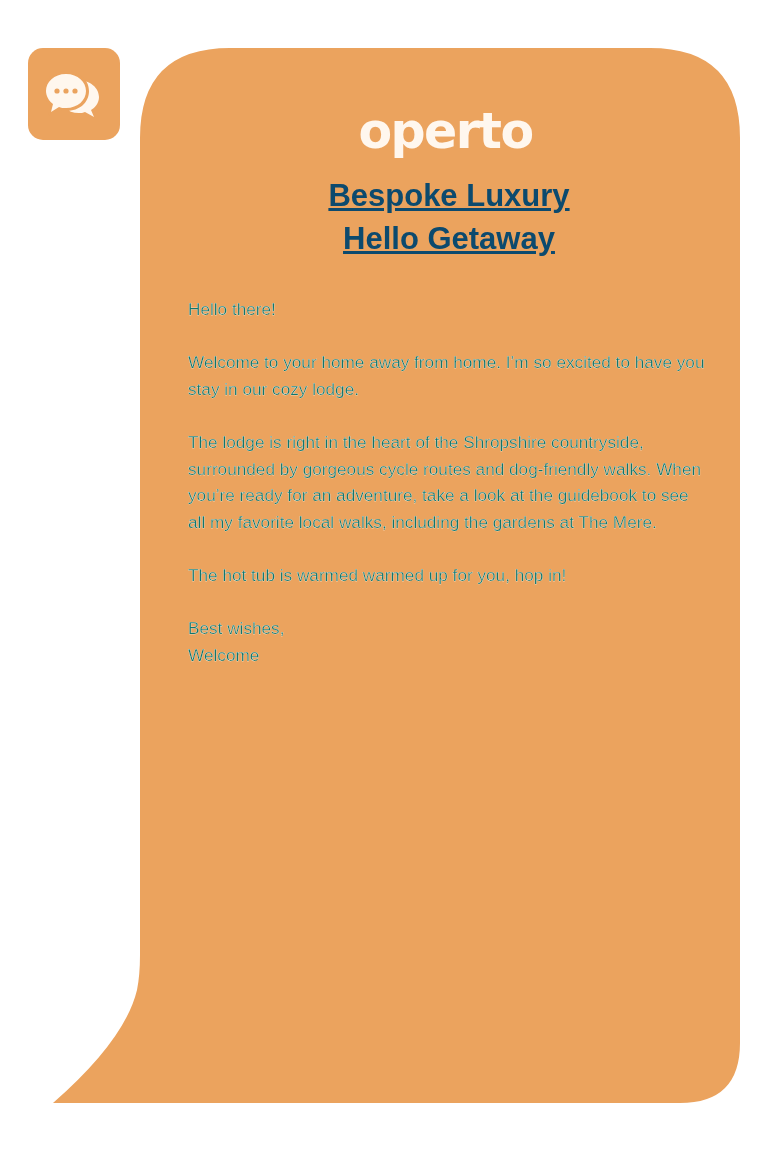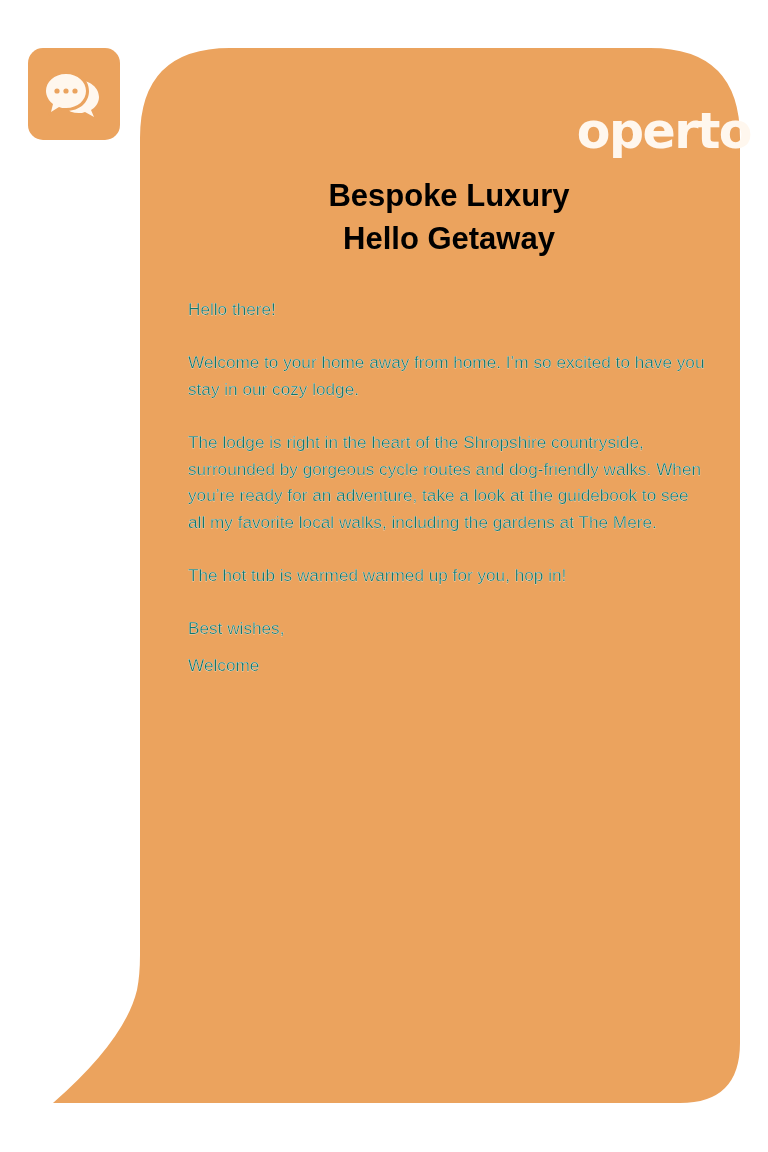--- a/index.html
+++ b/index.html
@@ -38,56 +38,57 @@
       left: 140px;
       top: 48px;
       width: 600px;
       height: 1055px;
     }
     .logo {
       position: absolute;
       top: 54px;
       left: 0;
       width: 611px;
-      text-align: right;
+      text-align: center;
       color: #FFF7EE;
       font-family: "DejaVu Sans", sans-serif;
       font-weight: bold;
       font-size: 49px;
       letter-spacing: -1.5px;
       line-height: 60px;
     }
     .title {
       position: absolute;
       top: 126px;
       left: 0;
       width: 618px;
       text-align: center;
-      color: #000000;
+      color: #0c4a6e;
       font-weight: bold;
       font-size: 31px;
       line-height: 43px;
+      text-decoration: underline;
     }
     .title span { display: block; }
     .letter {
       position: absolute;
       top: 248px;
       left: 48px;
       width: 520px;
       color: #0f766e;
       font-size: 17.2px;
       line-height: 26.6px;
       font-weight: normal;
     }
     .letter p {
       margin: 0 0 26.6px 0;
       -webkit-text-stroke: 0.25px #FFF7EE;
     }
     .letter .signoff { margin-top: 0; }
-    .letter .signoff span { display: block; margin-top: 10px; }
+    .letter .signoff span { display: block; }
   </style>
 </head>
 <body>
 
 <svg class="bubble-shape" viewBox="0 0 768 1152" xmlns="http://www.w3.org/2000/svg">
   <path fill="#EBA35E" d="
     M 230 48
     L 650 48
     Q 740 48 740 138
     L 740 1043

